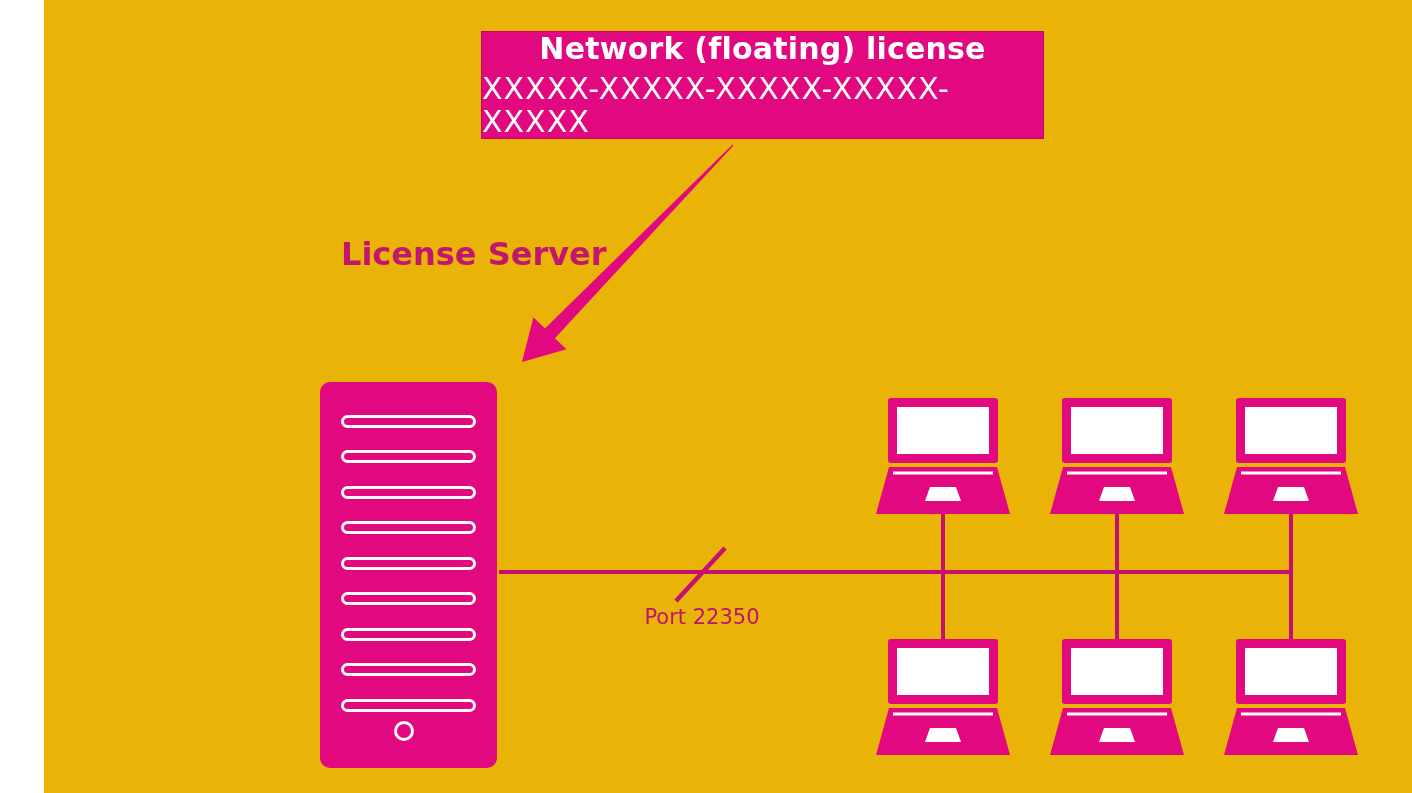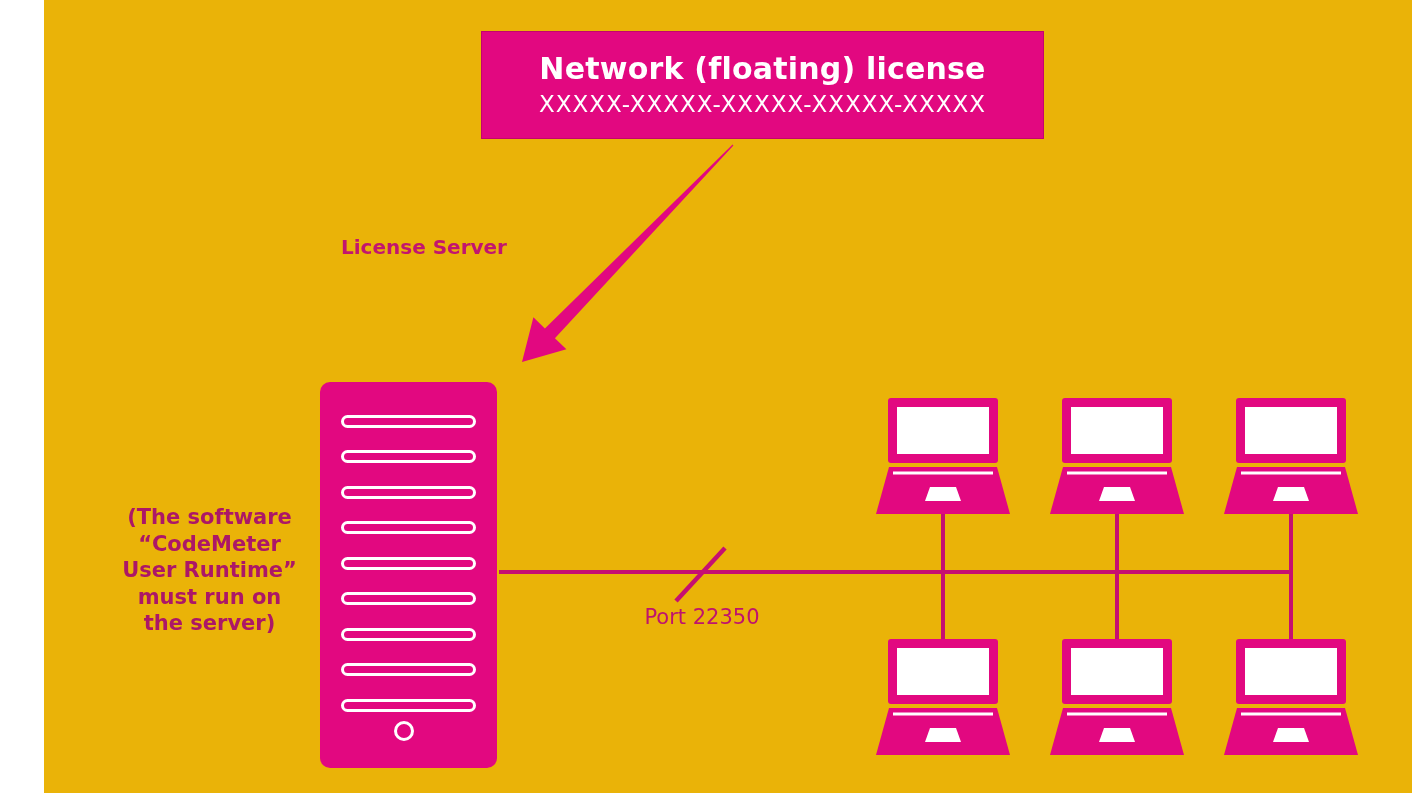--- a/index.html
+++ b/index.html
@@ -29,32 +29,32 @@
   }
   .license-box .title {
     color: #ffffff;
     font-size: 30px;
     font-weight: bold;
     letter-spacing: 0.2px;
     line-height: 1.1;
   }
   .license-box .keymask {
     color: #ffffff;
-    font-size: 23px;
+    font-size: 30px;
     font-weight: normal;
     letter-spacing: 1px;
     line-height: 1.1;
   }
 
   
   .license-server-label {
     position: absolute;
     left: 297px; top: 235px;
     color: #C2156F;
-    font-size: 20px;
+    font-size: 32px;
     font-weight: bold;
     white-space: nowrap;
   }
   .server-note {
     position: absolute;
     left: 48px; top: 504px;
     width: 235px;
     text-align: center;
     color: #AC1767;
     font-size: 21px;
@@ -133,25 +133,20 @@
 
     <polygon points="688.6,144.6 500.9,328.4 489.4,317.3 478,362 522.4,349.3 510.9,338.2 689.4,145.4" fill="#E20880"></polygon>
   </svg>
 
   <div class="license-box">
     <div class="title">Network (floating) license</div>
     <div class="keymask">XXXXX-XXXXX-XXXXX-XXXXX-XXXXX</div>
   </div>
 
   <div class="license-server-label">License Server</div>
-  <div class="server-note">(The software
-“CodeMeter
-User Runtime”
-must run on
-the server)</div>
   <div class="port-label">Port 22350</div>
 
   <div class="server-tower">
     <div class="server-slot" style="top:33px"></div>
     <div class="server-slot" style="top:68px"></div>
     <div class="server-slot" style="top:104px"></div>
     <div class="server-slot" style="top:139px"></div>
     <div class="server-slot" style="top:175px"></div>
     <div class="server-slot" style="top:210px"></div>
     <div class="server-slot" style="top:246px"></div>

